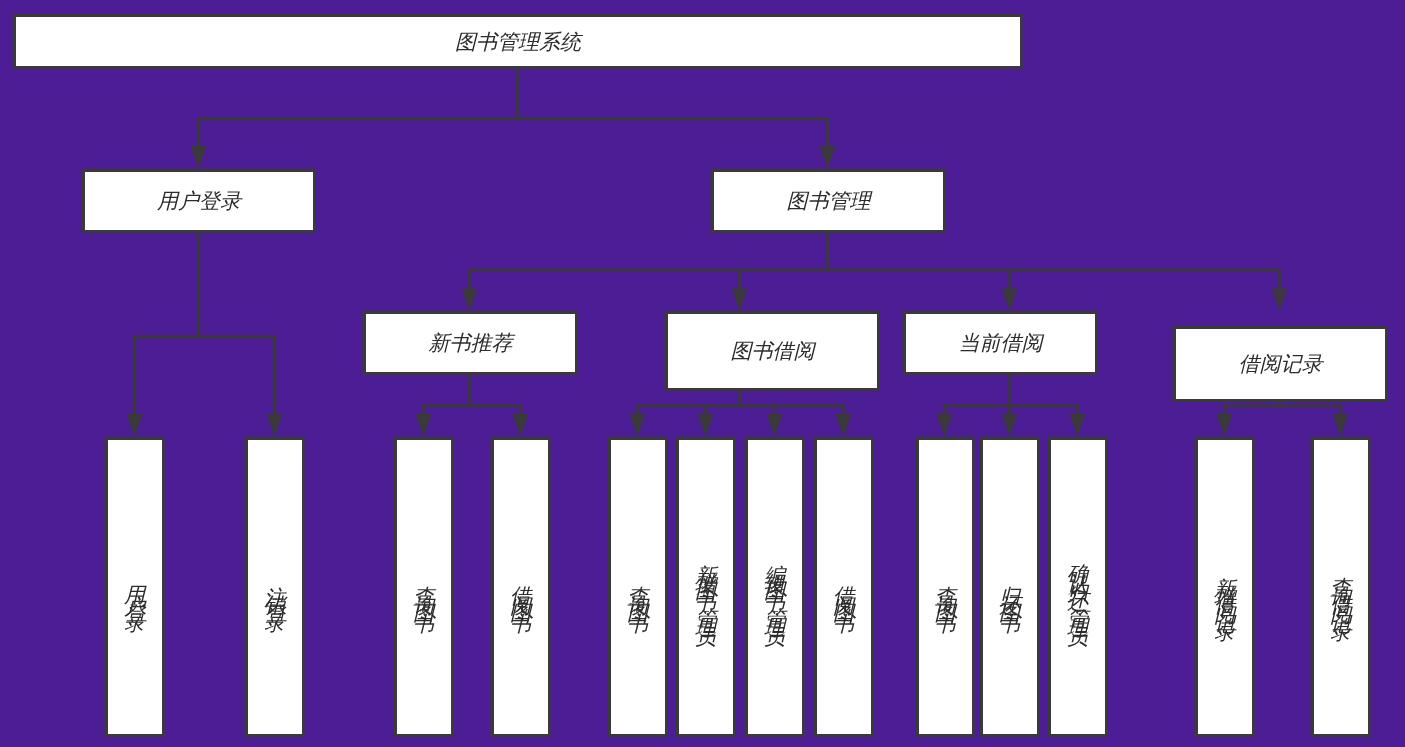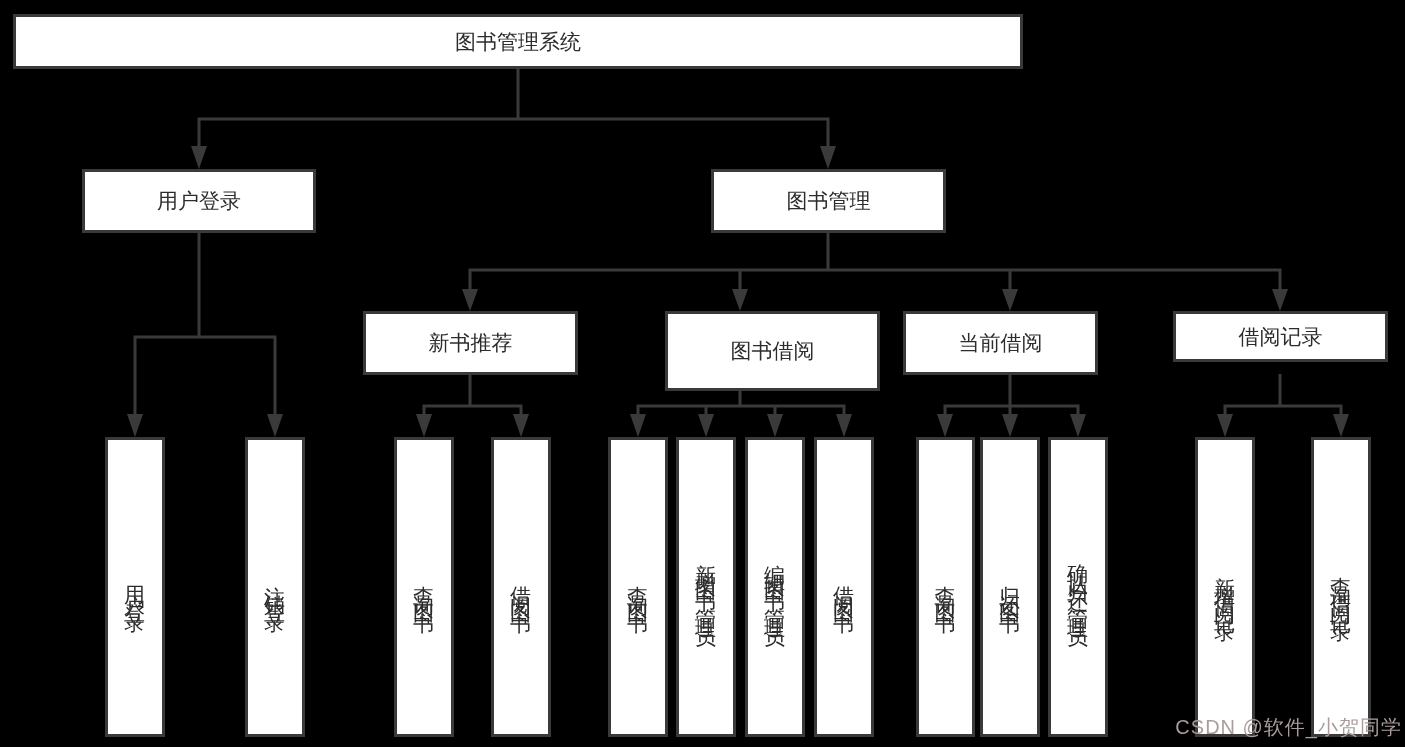--- a/index.html
+++ b/index.html
@@ -1,21 +1,22 @@
 <!DOCTYPE html>
 <html><head>
 <meta charset="utf-8">
 <style>
   html,body{margin:0;padding:0;background:#fff;}
   #canvas{
     position:relative;
     width:1405px;height:747px;
-    background:#000000;
+    background:#4c1d95;
     font-family:"Liberation Sans","DejaVu Sans",sans-serif;
     overflow:hidden;
+    font-style:italic;
   }
   #connectors{position:absolute;left:0;top:0;z-index:0;}
   .node{
     position:absolute;box-sizing:border-box;z-index:1;
     background:#ffffff;border:3px solid #3a3a3a;
     display:flex;align-items:center;justify-content:center;
     color:#2c2c2c;font-size:21px;white-space:nowrap;
   }
   .vnode{
     writing-mode:vertical-rl;text-orientation:mixed;
@@ -72,34 +73,33 @@
   </svg>
 
   <div class="node" style="left:13px;top:14px;width:1010px;height:55px;">图书管理系统</div>
 
   <div class="node" style="left:82px;top:169px;width:234px;height:64px;">用户登录</div>
   <div class="node" style="left:363px;top:311px;width:215px;height:64px;">新书推荐</div>
 
   <div class="node" style="left:711px;top:169px;width:235px;height:64px;">图书管理</div>
   <div class="node" style="left:665px;top:311px;width:215px;height:80px;">图书借阅</div>
   <div class="node" style="left:903px;top:311px;width:195px;height:64px;">当前借阅</div>
-  <div class="node" style="left:1173px;top:311px;width:215px;height:51px;">借阅记录</div>
+  <div class="node" style="left:1173px;top:326px;width:215px;height:76px;">借阅记录</div>
 
   <div class="node vnode" style="left:105px;top:437px;width:60px;height:300px;">用户登录</div>
   <div class="node vnode" style="left:245px;top:437px;width:60px;height:300px;">注销登录</div>
 
   <div class="node vnode" style="left:394px;top:437px;width:60px;height:300px;">查询图书</div>
   <div class="node vnode" style="left:491px;top:437px;width:60px;height:300px;">借阅图书</div>
 
   <div class="node vnode" style="left:608px;top:437px;width:60px;height:300px;">查询图书</div>
   <div class="node vnode" style="left:676px;top:437px;width:60px;height:300px;">新增图书（管理员）</div>
   <div class="node vnode" style="left:745px;top:437px;width:60px;height:300px;">编辑图书（管理员）</div>
   <div class="node vnode" style="left:814px;top:437px;width:60px;height:300px;">借阅图书</div>
 
   <div class="node vnode" style="left:916px;top:437px;width:59px;height:300px;">查询图书</div>
   <div class="node vnode" style="left:980px;top:437px;width:60px;height:300px;">归还图书</div>
   <div class="node vnode" style="left:1048px;top:437px;width:60px;height:300px;">确认归还（管理员）</div>
 
   <div class="node vnode" style="left:1195px;top:437px;width:60px;height:300px;">新增借阅记录</div>
   <div class="node vnode" style="left:1311px;top:437px;width:60px;height:300px;">查询借阅记录</div>
 
-  <div id="watermark">CSDN @软件_小贺同学</div>
 </div>
 
 </body></html>

